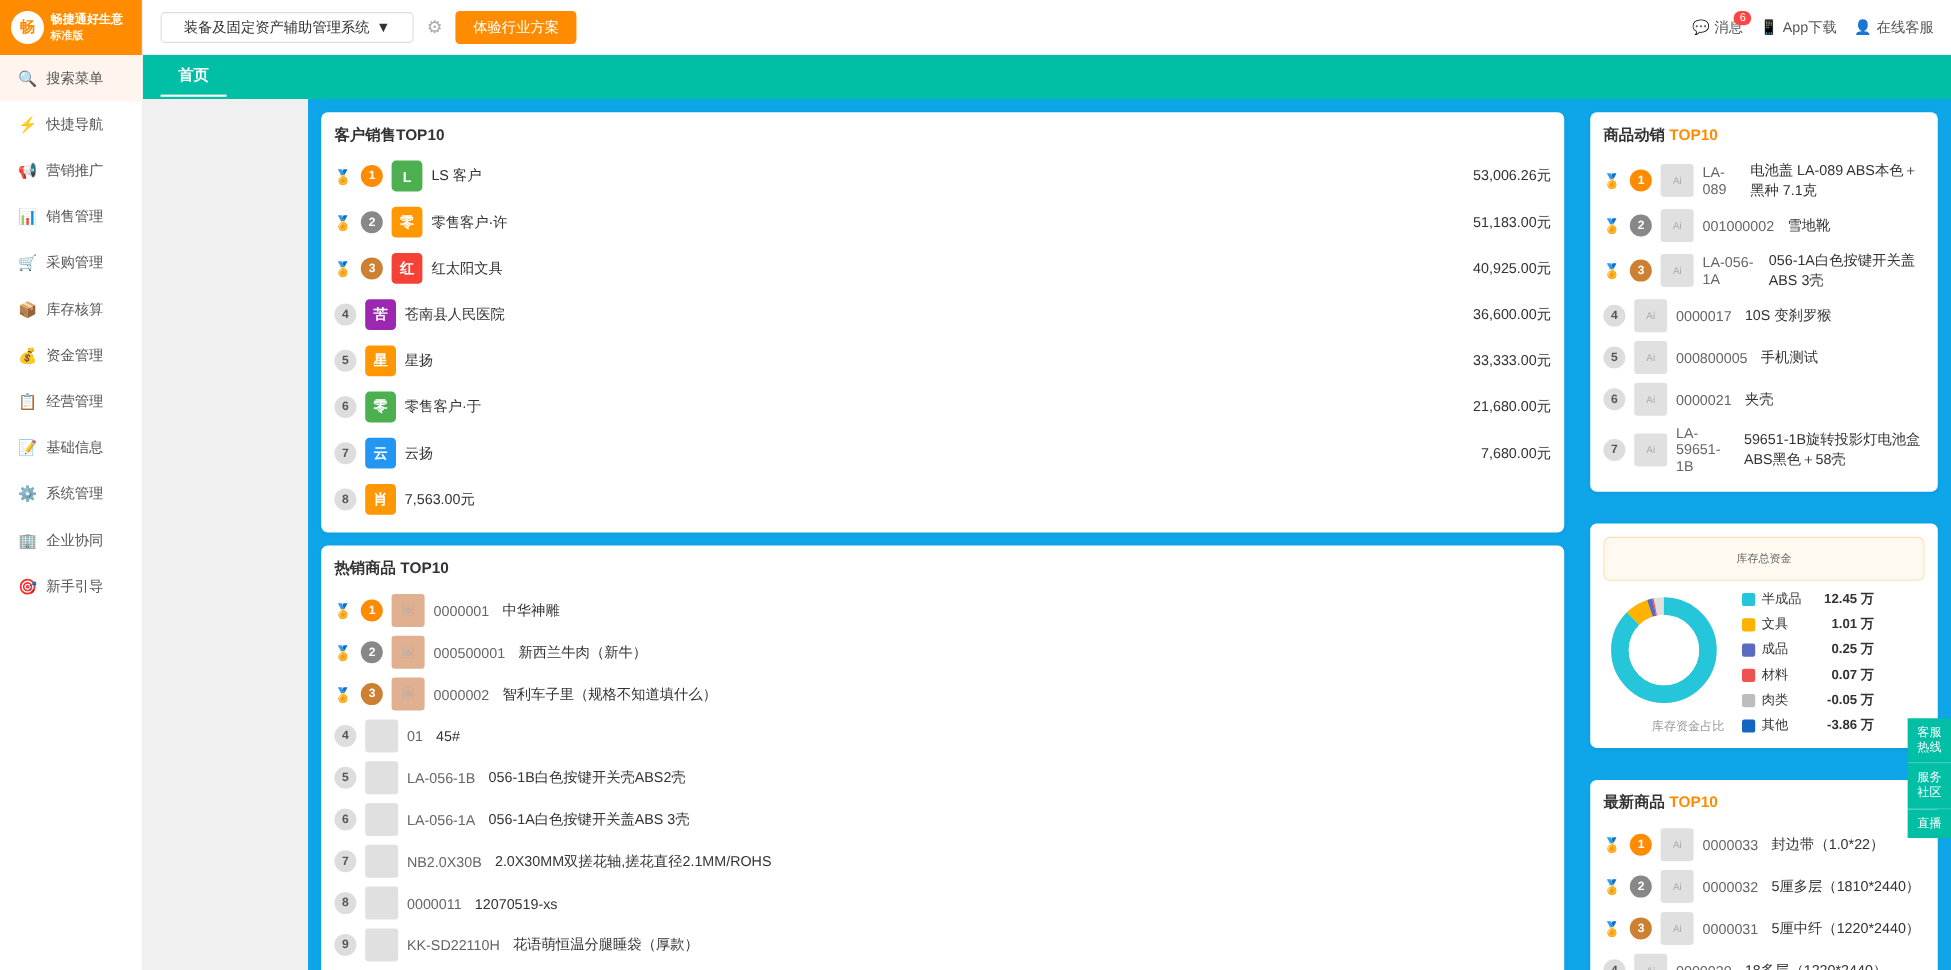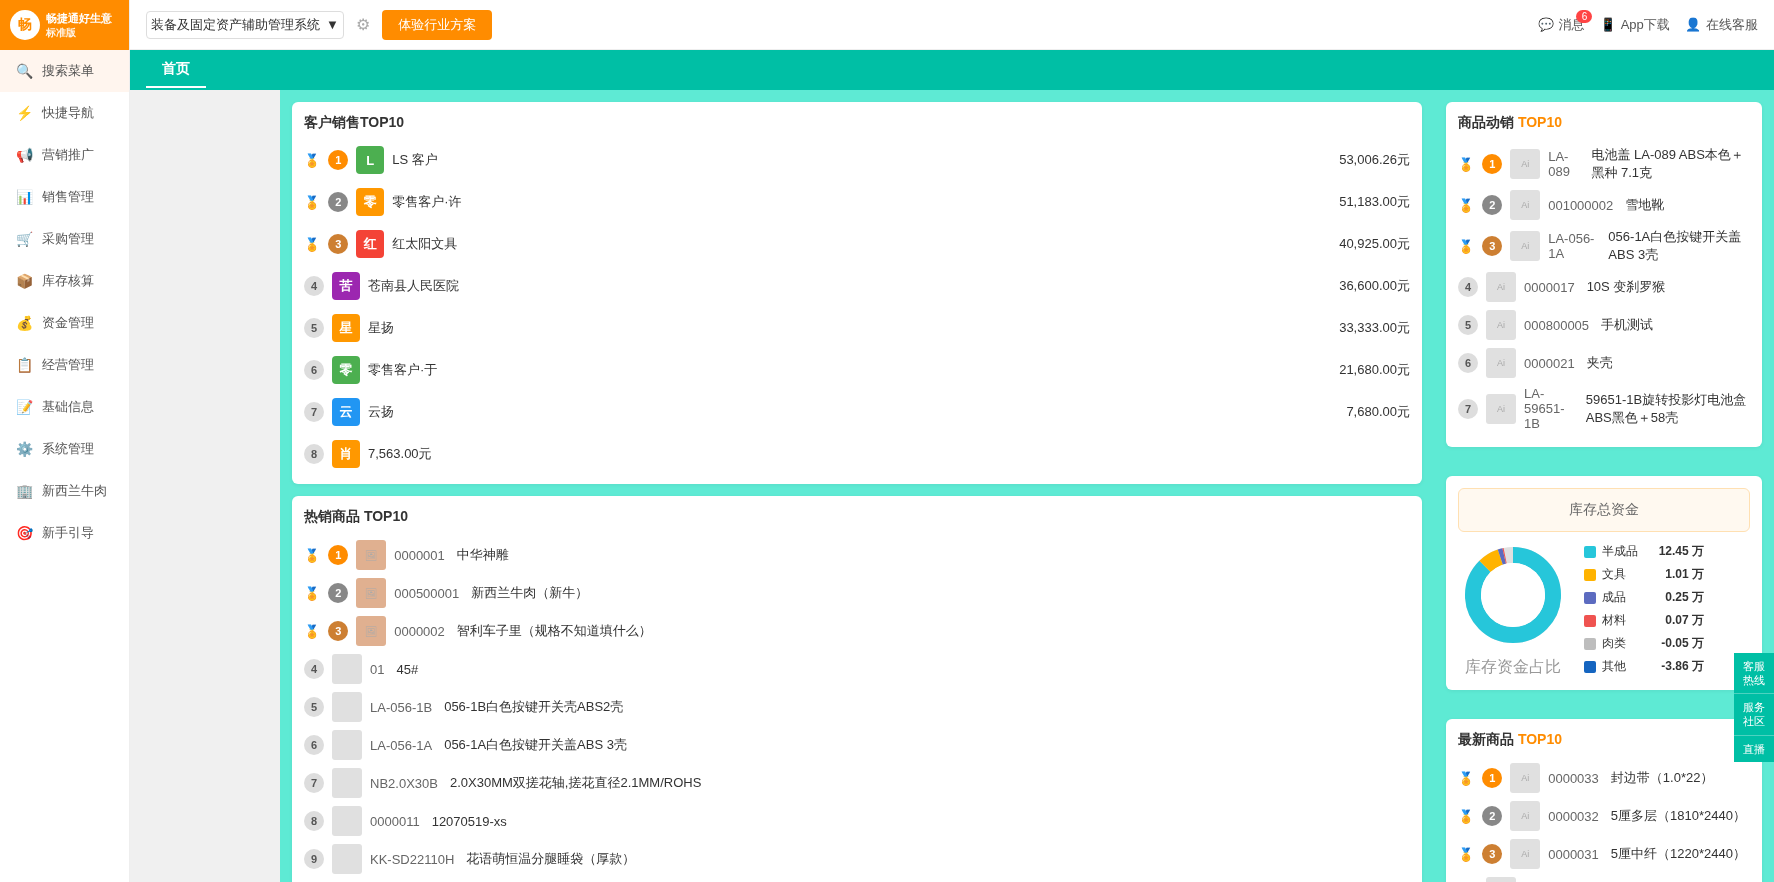--- a/index.html
+++ b/index.html
@@ -72,21 +72,21 @@
       border-bottom: 1px solid #eee;
       flex-shrink: 0;
     }
     .system-selector {
       display: flex;
       align-items: center;
       gap: 6px;
       color: #333;
       font-size: 13px;
       cursor: pointer;
-      padding: 4px 4px;
+      padding: 4px 20px;
       border: 1px solid #ddd;
       border-radius: 4px;
     }
     .btn-trial {
       background: #ff8c00;
       color: #fff;
       border: none;
       padding: 6px 16px;
       border-radius: 4px;
       cursor: pointer;
@@ -136,21 +136,21 @@
       border-bottom: 2px solid transparent;
       font-weight: bold;
     }
     .nav-tab.active { border-bottom-color: #fff; }
 
     
     .content {
       flex: 1;
       overflow: hidden;
       display: flex;
-      background: #5eead4;
+      background: #0ea5e9;
     }
 
     
     .left-panel {
       width: 150px;
       background: #f0f0f0;
       flex-shrink: 0;
     }
 
     
@@ -250,33 +250,33 @@
 
     
     .inventory-summary {
       background: #fff9f0;
       border: 1px solid #ffe0b2;
       border-radius: 6px;
       padding: 12px 16px;
       text-align: center;
       margin-bottom: 8px;
     }
-    .inventory-label { font-size: 14px; color: #666; }
+    .inventory-label { font-size: 10px; color: #666; }
     .inventory-amount { font-size: 28px; font-weight: bold; color: #333; }
     .inventory-unit { font-size: 16px; color: #666; }
 
     
     .chart-container { display: flex; align-items: center; gap: 16px; }
     .donut-chart { flex-shrink: 0; }
     .legend { display: flex; flex-direction: column; gap: 6px; font-size: 12px; }
     .legend-item { display: flex; align-items: center; gap: 6px; justify-content: space-between; min-width: 120px; }
     .legend-color { width: 12px; height: 12px; border-radius: 2px; flex-shrink: 0; }
     .legend-name { color: #333; flex: 1; }
     .legend-value { color: #333; font-weight: 700; }
-    .chart-title { font-size: 16px; color: #999; text-align: center; margin-top: 4px; }
+    .chart-title { font-size: 11px; color: #999; text-align: right; margin-top: 4px; }
 
     
     ::-webkit-scrollbar { width: 4px; height: 4px; }
     ::-webkit-scrollbar-track { background: #f0f0f0; }
     ::-webkit-scrollbar-thumb { background: #ccc; border-radius: 2px; }
 
     
     .float-buttons {
       position: fixed;
       right: 0;
@@ -346,21 +346,21 @@
   <div class="sidebar-item">
     <span class="si-icon">📝</span>
     <span>基础信息</span>
   </div>
   <div class="sidebar-item">
     <span class="si-icon">⚙️</span>
     <span>系统管理</span>
   </div>
   <div class="sidebar-item">
     <span class="si-icon">🏢</span>
-    <span>新西兰牛肉</span>
+    <span>企业协同</span>
   </div>
   <div class="sidebar-item">
     <span class="si-icon">🎯</span>
     <span>新手引导</span>
   </div>
 </div>
 
 <div class="main-area">
 
   <div class="top-header">

